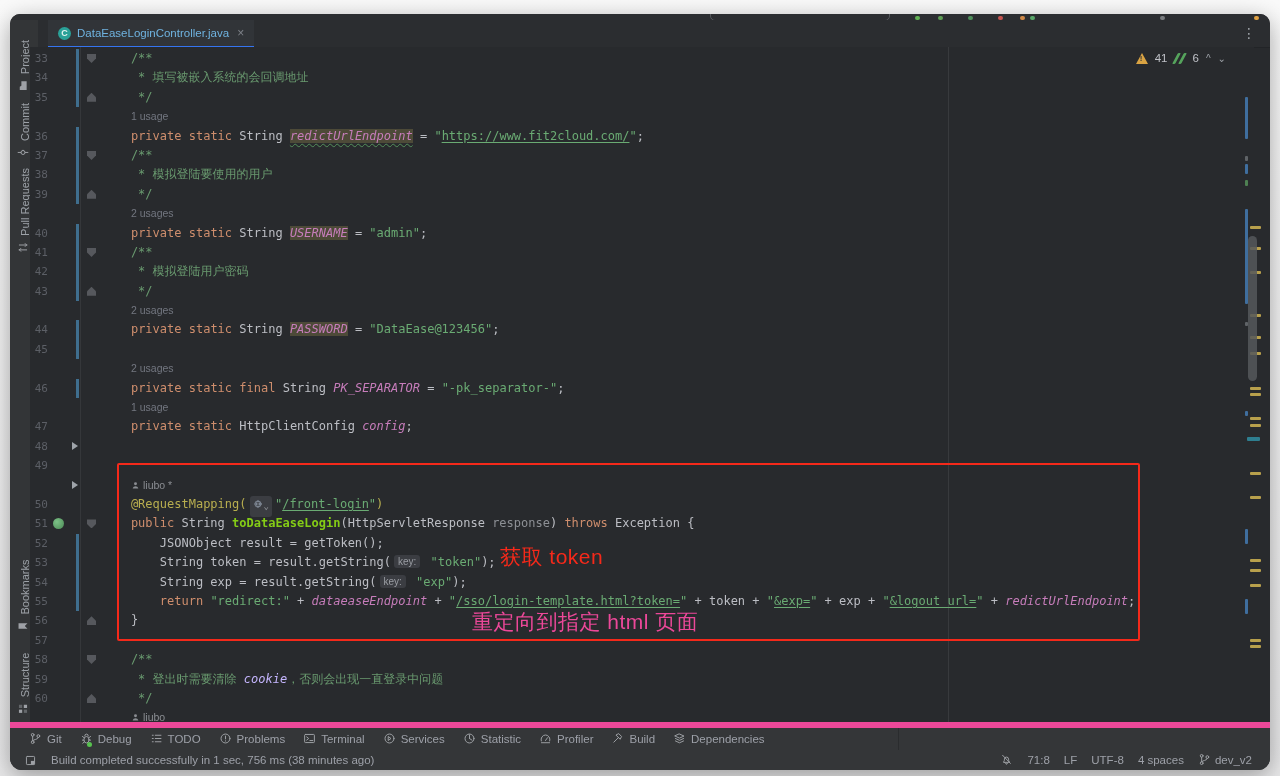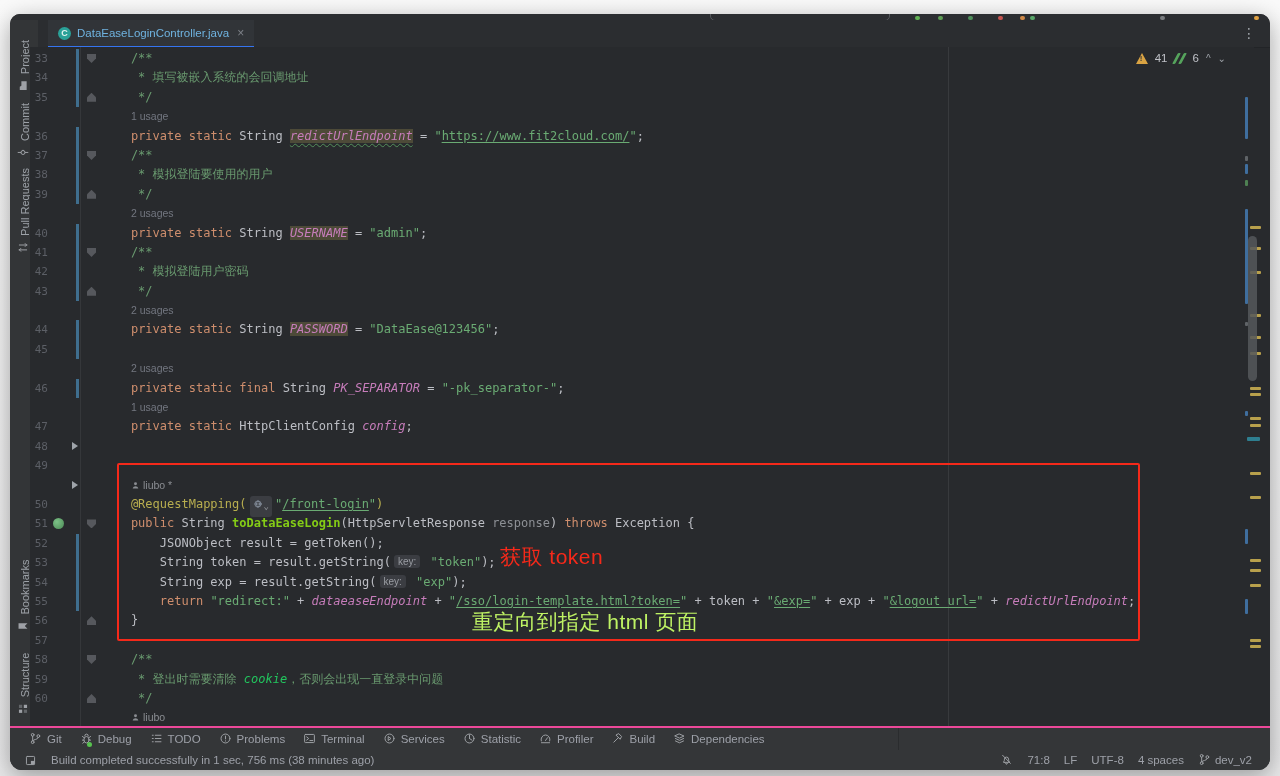--- a/index.html
+++ b/index.html
@@ -46,21 +46,21 @@
   .row .code{position:absolute;left:72px;top:0;}
   .tk-kw{color:#cf8e6d;}
   .tk-df{color:#bcbec4;}
   .tk-fp{color:#c77dbb;font-style:italic;}
   .tk-fph{color:#c77dbb;font-style:italic;background:#4d4a38;}
   .tk-fphw{color:#c77dbb;font-style:italic;background:#4d4a38;
     text-decoration:underline wavy #548f5a 1px;text-underline-offset:3px;}
   .tk-st{color:#6aab73;}
   .tk-sl{color:#6aab73;text-decoration:underline;text-underline-offset:2px;}
   .tk-cm{color:#699a6f;}
-  .tk-cmi{color:#22c55e;font-style:italic;}
+  .tk-cmi{color:#c4b5fd;font-style:italic;}
   .tk-an{color:#b8ae4f;}
   .tk-mn{color:#84cc16;font-weight:bold;}
   .tk-pr{color:#8d9095;}
   .chip{display:inline-block;background:#3b3d42;color:#9a9da3;border-radius:3px;
     font-size:10px;line-height:13px;padding:0 4px;margin:0 3px;vertical-align:1px;
     font-family:"Liberation Sans",sans-serif;}
   .gchipwrap{display:inline-flex;align-items:center;gap:1px;background:#3b3d42;border-radius:3px;
     padding:1px 3px;margin:0 3px;vertical-align:-1px;color:#9a9da3;font-size:9px;}
   .inlay{color:#737780;font-size:10.5px;font-family:"Liberation Sans",sans-serif;}
   .author{color:#8a8d92;font-size:10.5px;font-family:"Liberation Sans",sans-serif;
@@ -82,21 +82,21 @@
   .mk.y{left:5px;width:11px;background:#b8a04c;}
   .mk.gr{left:0;width:3px;background:#4e8052;}
   .mk.g2{left:0;width:3px;background:#5f6367;}
   .mk.t{left:2px;width:13px;background:#2e7e8f;}
   .thumb{position:absolute;left:3px;width:9px;border-radius:5px;background:#55585c;opacity:.85;cursor:grab;}
   
   .redbox{position:absolute;border:2.5px solid #f5291a;border-radius:2px;}
   .redlabel{position:absolute;color:#f5291a;font-size:21px;letter-spacing:.5px;white-space:nowrap;}
   
   .bottombar{position:absolute;left:0;right:0;bottom:20px;height:22px;background:#343638;
-    border-top:2px solid #ec4899;display:flex;align-items:center;gap:4px;padding-left:12px;}
+    border-top:6px solid #ec4899;display:flex;align-items:center;gap:4px;padding-left:12px;}
   .bb-item{display:flex;align-items:center;gap:5px;color:#9da0a8;font-size:11.5px;
     padding:2px 7px;border-radius:4px;cursor:pointer;position:relative;}
   .bb-item .dot{position:absolute;left:14px;top:12px;width:5px;height:5px;border-radius:50%;background:#57c24e;}
   .bb-divider{position:absolute;left:888px;top:0;bottom:0;width:1px;background:#2a2c2e;}
   
   .statusbar{position:absolute;left:0;right:0;bottom:0;height:20px;background:#343638;
     display:flex;align-items:center;color:#9da0a8;font-size:11.5px;}
   .statusbar .msg{margin-left:14px;}
   .status-right{position:absolute;right:18px;display:flex;align-items:center;gap:14px;}
   .status-right span{cursor:pointer;}
@@ -224,21 +224,21 @@
           <i></i>
         </span>
       <span>6</span>
       <span class="chev">^</span>
       <span class="chev">⌄</span>
     </div>
 
     <div class="redbox" id="redbox" style="left: 87px; top: 416px; width: 1019px; height: 174px; border-color: rgb(245, 41, 26);"></div>
     <div id="redlabels">
         <div class="redlabel" style="left: 470px; top: 496px; color: rgb(245, 41, 26);">获取 token</div>
-        <div class="redlabel" style="left: 442px; top: 561px; color: #bef264;">重定向到指定 html 页面</div>
+        <div class="redlabel" style="left: 442px; top: 561px; color: #ec4899;">重定向到指定 html 页面</div>
       </div>
   </div>
 
   <div class="scrollstripe" id="stripe-marks">
       <div class="mk b" style="top: 50px; height: 42px;"></div>
       <div class="mk g2" style="top: 109px; height: 5px;"></div>
       <div class="mk b" style="top: 117px; height: 10px;"></div>
       <div class="mk gr" style="top: 133px; height: 6px;"></div>
       <div class="mk b" style="top: 162px; height: 95px;"></div>
       <div class="mk y" style="top: 179px; height: 3px;"></div>

